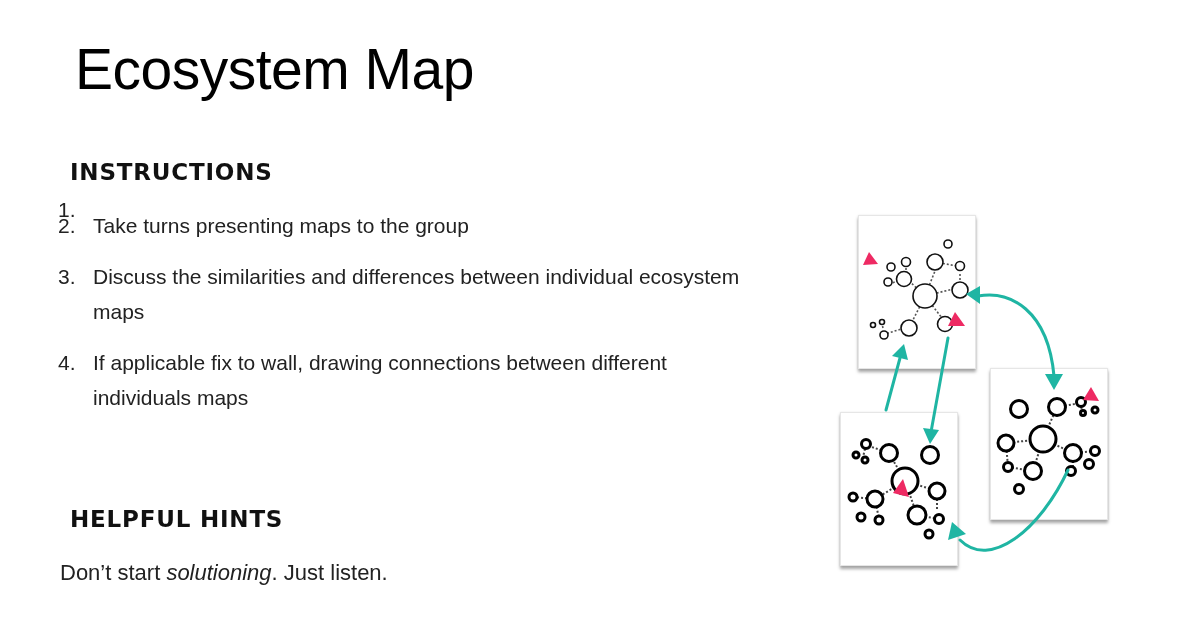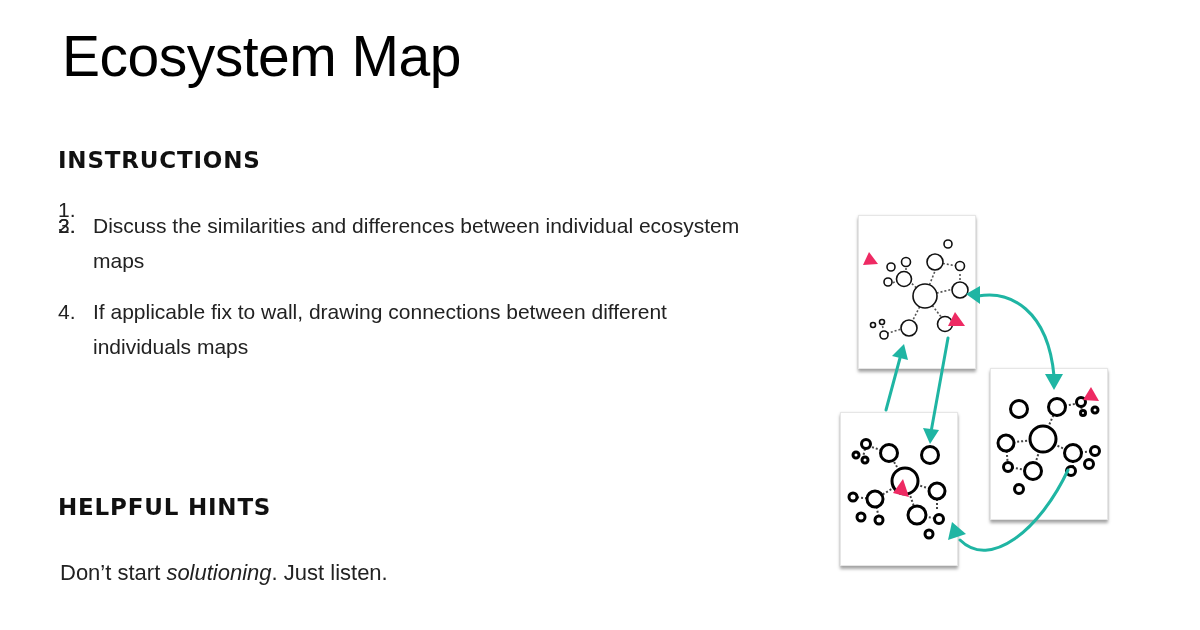--- a/index.html
+++ b/index.html
@@ -4,27 +4,27 @@
   <style>
     html, body { margin: 0; padding: 0; background: #ffffff; }
     body {
       width: 1200px; height: 630px; position: relative; overflow: hidden;
       font-family: "Liberation Sans", sans-serif; color: #1a1a1a;
     }
     .title {
       position: absolute; left: 62px; top: 28px;
       font-family: "Liberation Sans", sans-serif;
       font-size: 57px; font-weight: 400; color: #000; letter-spacing: -0.5px;
-      margin: 0; line-height: 1;
+      margin: 13px; line-height: 1;
     }
     .section-heading {
       position: absolute; left: 58px;
       font-family: "DejaVu Sans", sans-serif;
       font-weight: bold; font-size: 23px; letter-spacing: 0.8px; color: #111;
-      margin: 0; line-height: 1;
+      margin: 12px; line-height: 1;
     }
     .h-instructions { top: 149px; }
     .h-hints { top: 496px; }
     ol.steps {
       position: absolute; left: 58px; top: 192px; width: 700px;
       margin: 0; padding: 0; list-style: none;
       font-family: "Liberation Sans", sans-serif; font-size: 21px; color: #222;
     }
     ol.steps li { position: relative; padding-left: 35px; line-height: 35px; margin-bottom: 16px; }
     ol.steps li .num { position: absolute; left: 0; top: 0; }
@@ -48,20 +48,21 @@
 <h1 class="title">Ecosystem Map</h1>
 
 <h2 class="section-heading h-instructions">INSTRUCTIONS</h2>
 
 <ol class="steps">
   <li>
     <span class="num">1.</span>
   </li>
   <li>
     <span class="num">2.</span>
+    <span>Take turns presenting maps to the group</span>
   </li>
   <li>
     <span class="num">3.</span>
     <span>Discuss the similarities and differences between individual ecosystem maps</span>
   </li>
   <li>
     <span class="num">4.</span>
     <span>If applicable fix to wall, drawing connections between different individuals maps</span>
   </li>
 </ol>

